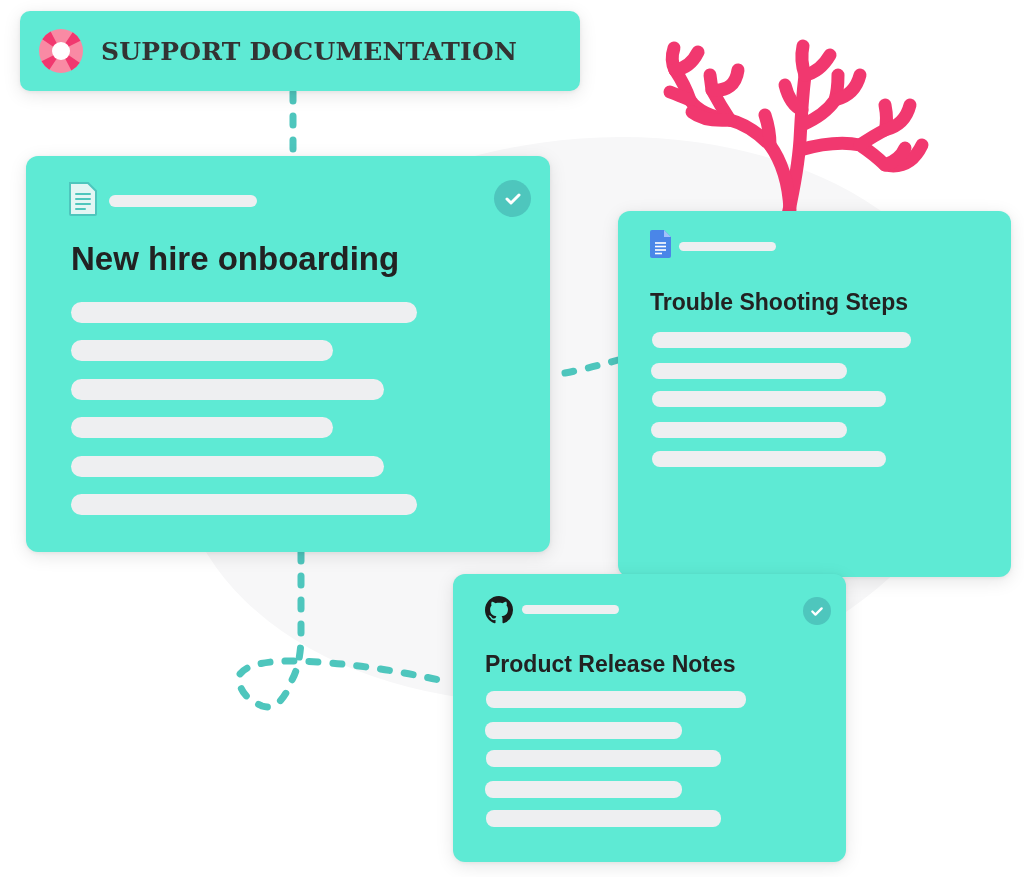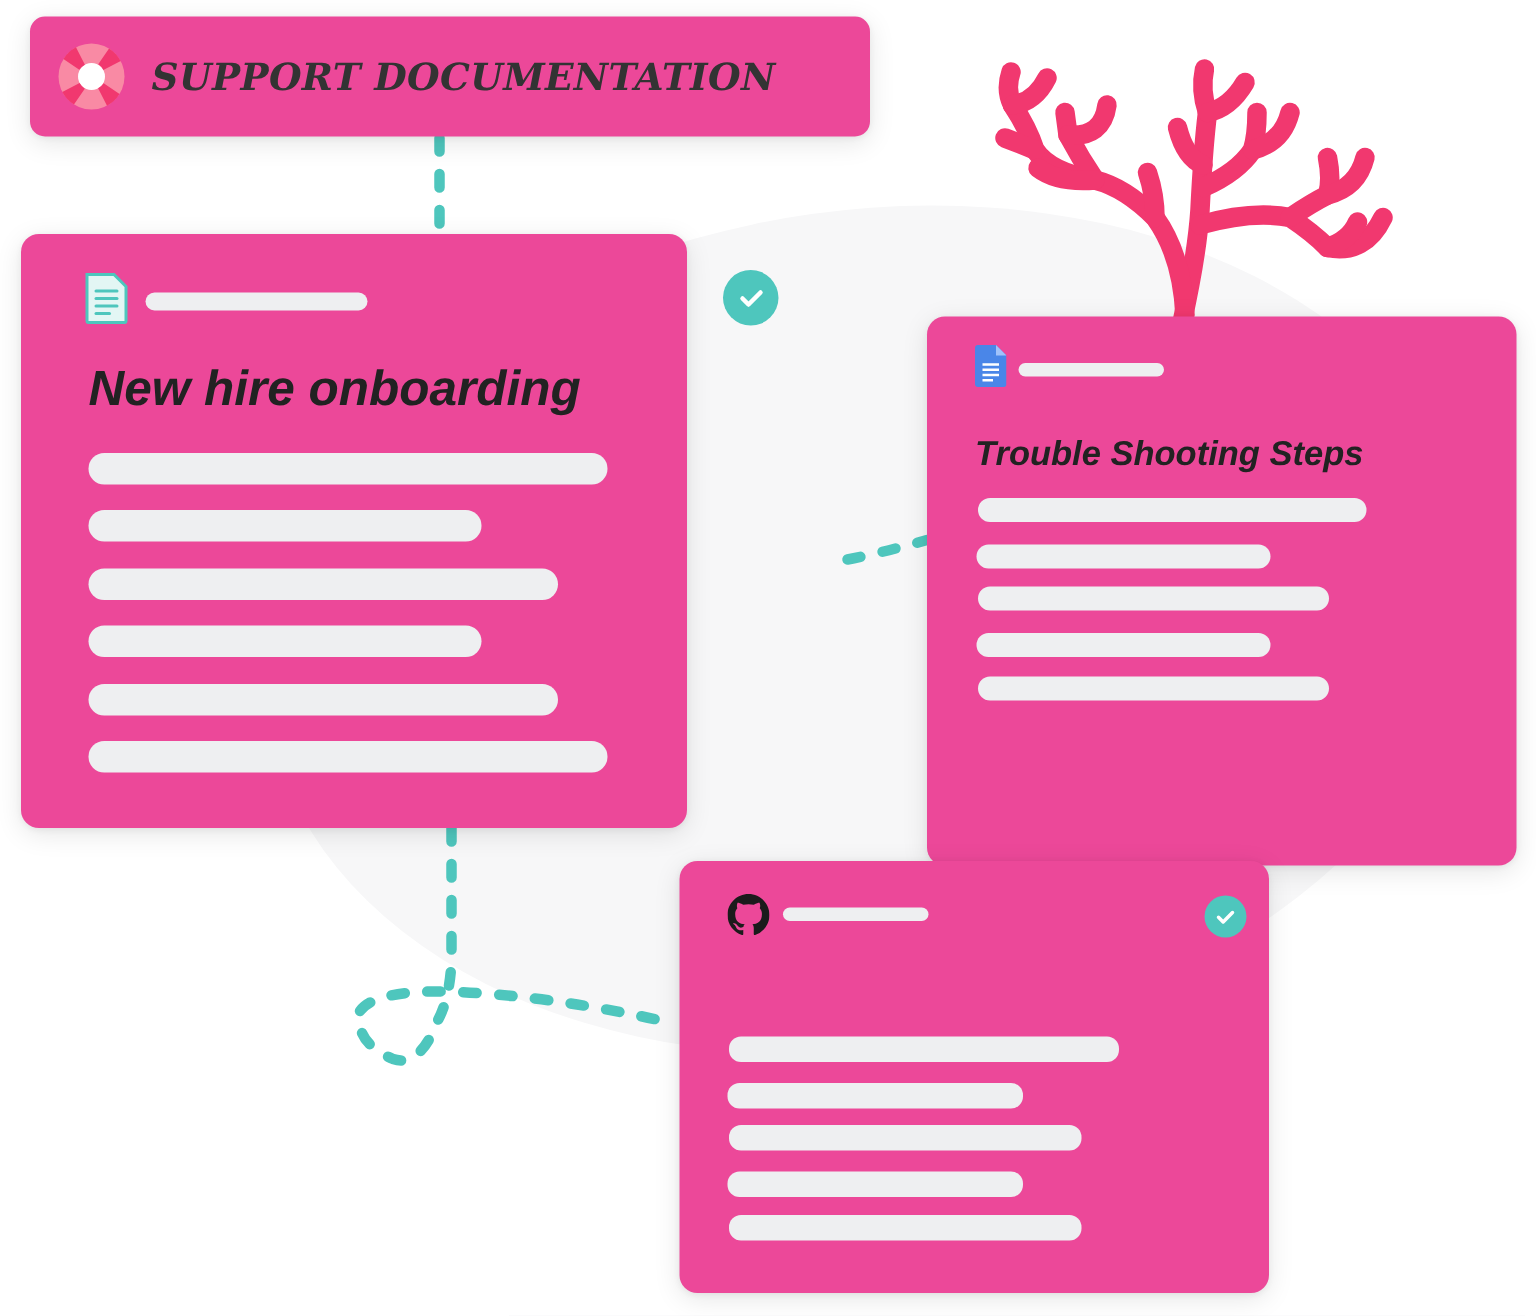--- a/index.html
+++ b/index.html
@@ -9,23 +9,22 @@
     font-family: "Liberation Sans", sans-serif;
   }
   .blob {
     position: absolute; left: 175px; top: 140px; width: 810px; height: 560px;
     border-radius: 50%;
     background: #f7f7f8;
     transform: rotate(-8deg);
   }
   .connectors { position: absolute; left: 0; top: 0; width: 1024px; height: 877px; }
   .card {
-    position: absolute; background: #ec4899; border-radius: 12px;
+    position: absolute; background: #5eead4; border-radius: 12px;
     box-shadow: 0 4px 18px rgba(0,0,0,0.10), 0 1px 4px rgba(0,0,0,0.06);
-    font-style: italic;
   }
   .header-card {
     left: 20px; top: 11px; width: 560px; height: 80px;
     display: flex; align-items: center; border-radius: 10px;
   }
   .header-card .logo { margin-left: 18px; width: 46px; height: 46px; }
   .header-card .title {
     margin-left: 17px; font-family: "DejaVu Serif", serif; font-weight: bold;
     font-size: 25px; color: #333333; letter-spacing: 0.2px;
   }
@@ -89,21 +88,21 @@
     <path d="M142 80 Q 130 75 125 55"></path>
     <path d="M142 95 Q 165 85 175 70 Q 178 60 178 45"></path>
     <path d="M175 70 Q 195 65 200 45"></path>
     <path d="M140 120 Q 175 110 200 115 Q 215 125 225 135 Q 250 140 262 115"></path>
     <path d="M200 115 Q 215 105 225 100 Q 228 90 225 75"></path>
     <path d="M225 100 Q 245 95 250 75"></path>
     <path d="M225 135 Q 240 130 245 118"></path>
   </g>
 </svg>
 
-<div class="card" style="left:14px; top:156px; width:444px; height:396px;">
+<div class="card" style="left:26px; top:156px; width:524px; height:396px;">
   <svg class="icon" style="left:41px; top:25px;" width="32" height="36" viewBox="0 0 32 36">
     <path d="M3 2 H21 L29 10 V33 Q29 34 28 34 H4 Q3 34 3 33 Z" fill="#e3f6f4" stroke="#4ec6bd" stroke-width="2"></path>
     <g stroke="#4ec6bd" stroke-width="2" stroke-linecap="round">
       <line x1="9" y1="13" x2="23" y2="13"></line>
         <line x1="9" y1="18" x2="23" y2="18"></line>
       <line x1="9" y1="23" x2="23" y2="23"></line>
         <line x1="9" y1="28" x2="18" y2="28"></line>
     </g>
   </svg>
   <div class="skel" style="left:83px; top:39px; width:148px; height:12px; border-radius:6px;"></div>
@@ -144,18 +143,19 @@
 <div class="card" style="left:453px; top:574px; width:393px; height:288px;">
   <svg class="icon" style="left:32px; top:22px;" width="28" height="28" viewBox="0 0 16 16">
     <path fill="#1b1b1b" d="M8 0C3.58 0 0 3.58 0 8c0 3.54 2.29 6.53 5.47 7.59.4.07.55-.17.55-.38 0-.19-.01-.82-.01-1.49-2.01.37-2.53-.49-2.69-.94-.09-.23-.48-.94-.82-1.13-.28-.15-.68-.52-.01-.53.63-.01 1.08.58 1.23.82.72 1.21 1.87.87 2.33.66.07-.52.28-.87.51-1.07-1.78-.2-3.64-.89-3.64-3.95 0-.87.31-1.59.82-2.15-.08-.2-.36-1.02.08-2.12 0 0 .67-.21 2.2.82.64-.18 1.32-.27 2-.27.68 0 1.36.09 2 .27 1.53-1.04 2.2-.82 2.2-.82.44 1.1.16 1.92.08 2.12.51.56.82 1.27.82 2.15 0 3.07-1.87 3.75-3.65 3.95.29.25.54.73.54 1.48 0 1.07-.01 1.93-.01 2.2 0 .21.15.46.55.38A8.013 8.013 0 0016 8c0-4.42-3.58-8-8-8z"></path>
   </svg>
   <div class="skel" style="left:69px; top:31px; width:97px; height:9px; border-radius:5px;"></div>
   <div class="check" style="left:350px; top:23px; width:28px; height:28px;">
     <svg width="14" height="11" viewBox="0 0 18 14">
         <path d="M3 7 L7 11 L15 3" fill="none" stroke="#fff" stroke-width="3" stroke-linecap="round" stroke-linejoin="round"></path>
       </svg>
   </div>
+  <div class="card-title" style="left:32px; top:77px; font-size:23px;">Product Release Notes</div>
   <div class="skel" style="left:33px; top:117px; width:260px; height:17px; border-radius:8px;"></div>
   <div class="skel" style="left:32px; top:148px; width:197px; height:17px; border-radius:8px;"></div>
   <div class="skel" style="left:33px; top:176px; width:235px; height:17px; border-radius:8px;"></div>
   <div class="skel" style="left:32px; top:207px; width:197px; height:17px; border-radius:8px;"></div>
   <div class="skel" style="left:33px; top:236px; width:235px; height:17px; border-radius:8px;"></div>
 </div>
 
 </body></html>

